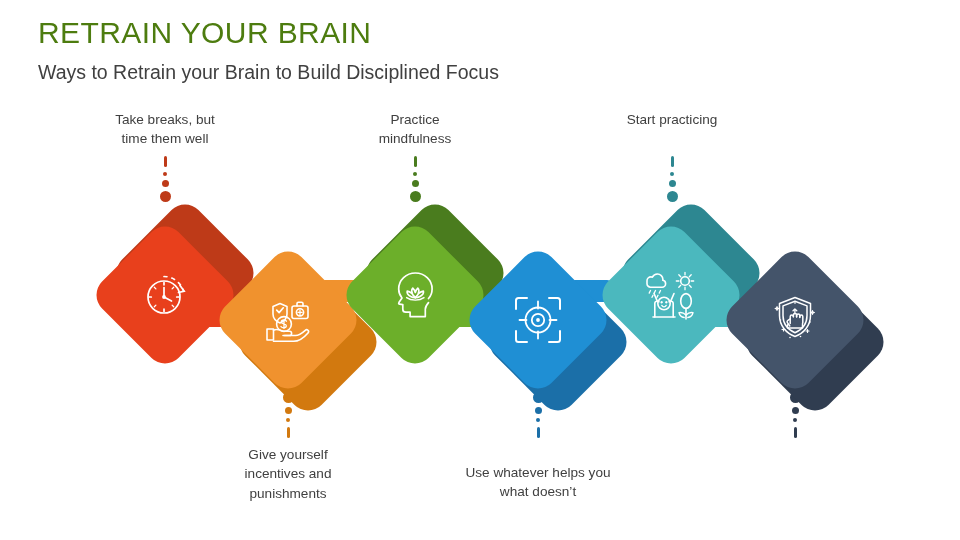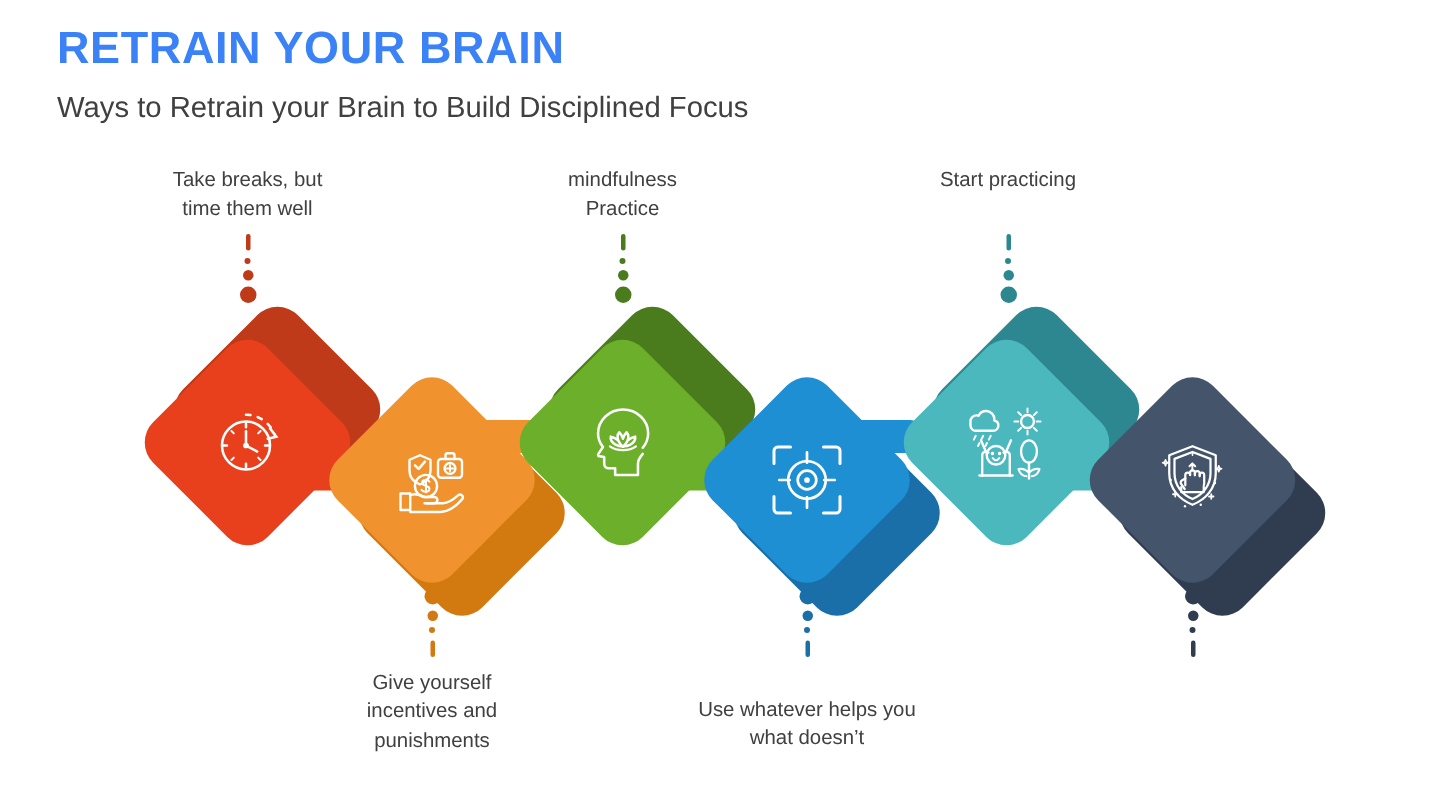--- a/index.html
+++ b/index.html
@@ -6,22 +6,22 @@
   body{
     width:960px;height:540px;overflow:hidden;background:#ffffff;
     font-family:"Liberation Sans","DejaVu Sans",sans-serif;
     color:#404040;position:relative;
   }
   .slide{position:absolute;inset:0;background:#fff;}
 
   
   .header{position:absolute;left:38px;top:16px;}
   .title{
-    font-size:30px;font-weight:bold;letter-spacing:.4px;
-    color:#3b82f6;line-height:1.1;margin:0;white-space:nowrap;
+    font-size:30px;font-weight:normal;letter-spacing:.4px;
+    color:#4d7c0f;line-height:1.1;margin:0;white-space:nowrap;
   }
   .subtitle{
     font-size:19.5px;font-weight:normal;color:#404040;
     margin:13px 0 0 0;line-height:1.1;white-space:nowrap;
   }
 
   
   .diagram{position:absolute;left:0;top:0;width:960px;height:540px;}
 
   
@@ -237,22 +237,22 @@
         </svg>
       </div>
     </div>
 
     <div class="cap" style="left:65px;top:110px;">
       <div>Take breaks, but</div>
       <div>time them well</div>
     </div>
 
     <div class="cap" style="left:315px;top:110px;">
+      <div>Practice</div>
       <div>mindfulness</div>
-      <div>Practice</div>
     </div>
 
     <div class="cap" style="left:572px;top:110px;">
       <div>Start practicing</div>
     </div>
 
     <div class="cap" style="left:188px;top:445px;">
       <div>Give yourself</div>
       <div>incentives and</div>
       <div>punishments</div>

